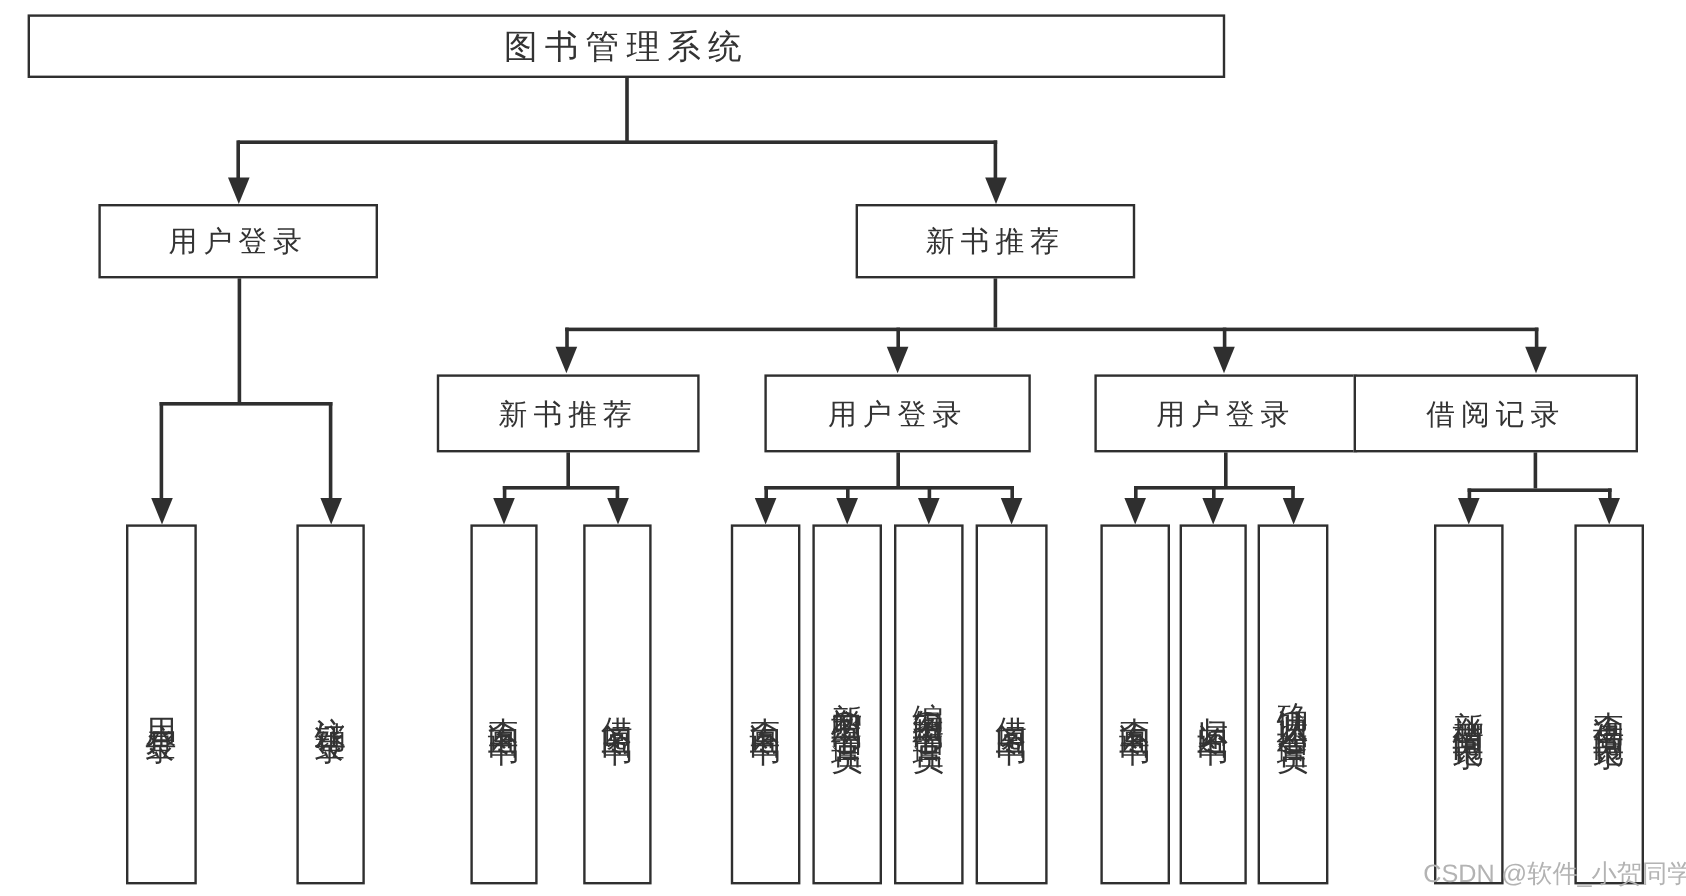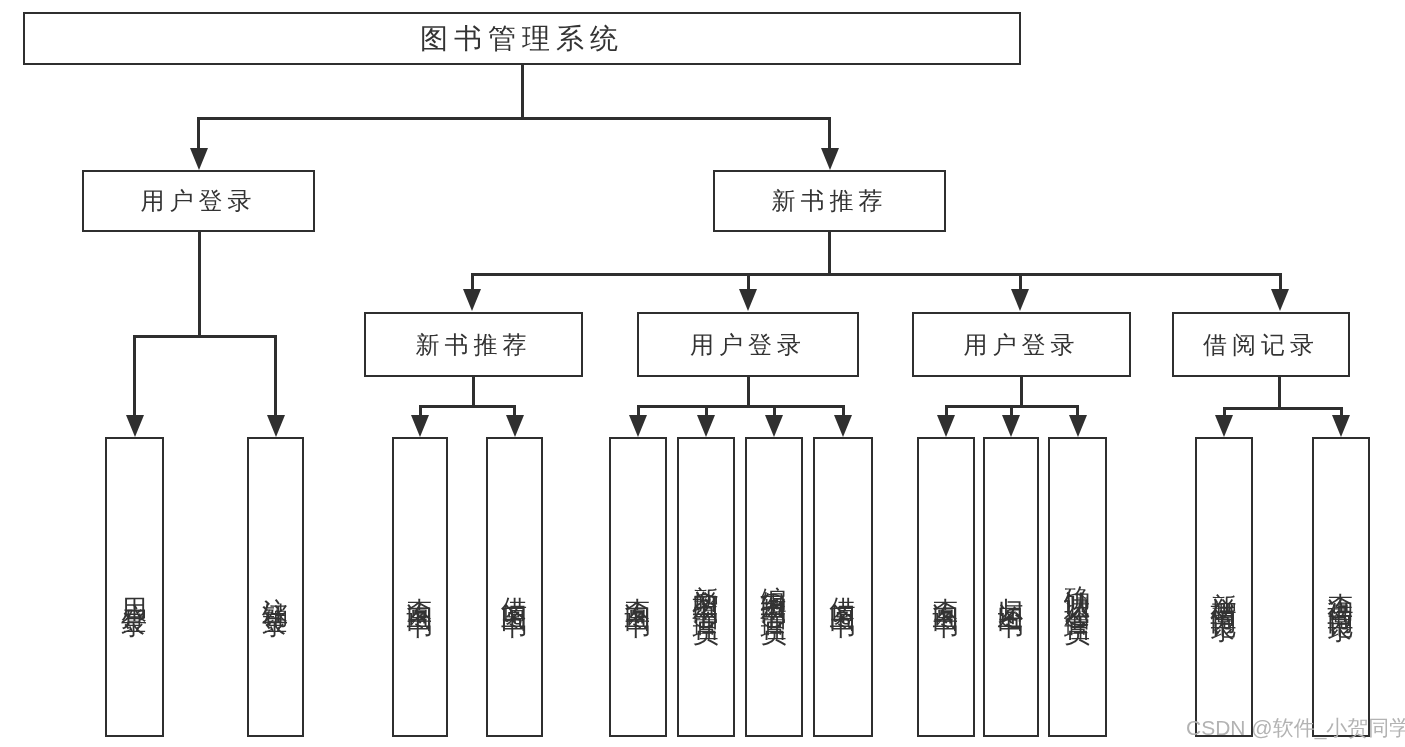--- a/index.html
+++ b/index.html
@@ -74,21 +74,21 @@
 
   <div class="hbox" style="left:364px;top:312px;width:219px;height:65px">
     <span>新书推荐</span>
   </div>
   <div class="hbox" style="left:637px;top:312px;width:222px;height:65px">
     <span>用户登录</span>
   </div>
   <div class="hbox" style="left:912px;top:312px;width:219px;height:65px">
     <span>用户登录</span>
   </div>
-  <div class="hbox" style="left:1172px;top:312px;width:178px;height:65px">
+  <div class="hbox" style="left:1128px;top:312px;width:237px;height:65px">
     <span>借阅记录</span>
   </div>
 
   <div class="ln" style="left:472px;top:377px;width:3px;height:28px"></div>
   <div class="ln" style="left:418.5px;top:405px;width:97px;height:3px"></div>
   <div class="ln" style="left:418.5px;top:405px;width:3px;height:12px"></div>
   <div class="arr" style="left:411px;top:415px"></div>
   <div class="ln" style="left:513px;top:405px;width:3px;height:12px"></div>
   <div class="arr" style="left:505.5px;top:415px"></div>
 

